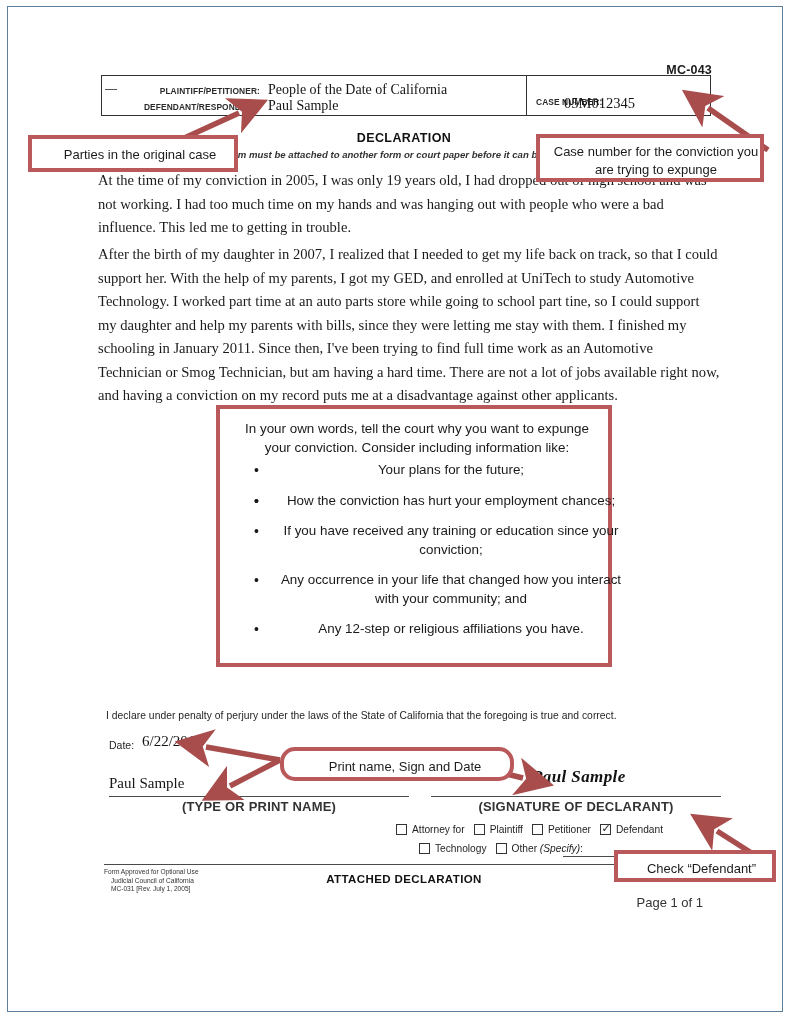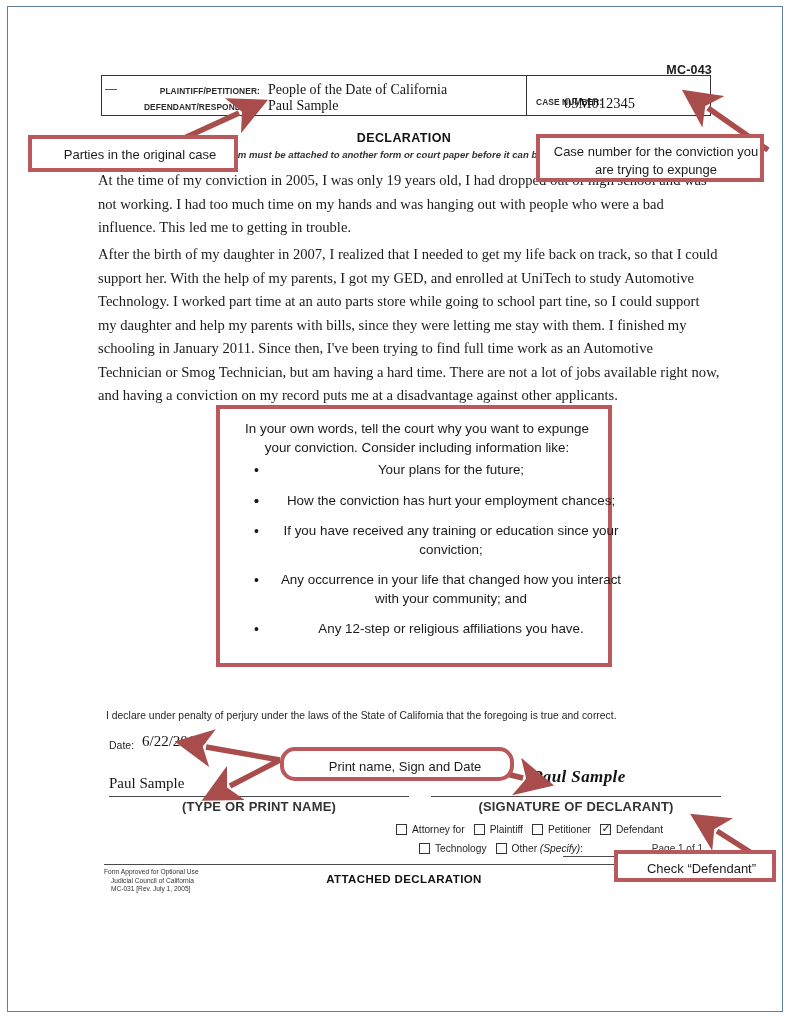--- a/index.html
+++ b/index.html
@@ -399,22 +399,22 @@
     width: 792px;
     text-align: center;
     font-size: 11.5px;
     font-weight: bold;
     letter-spacing: 0.4px;
     color: #111;
   }
   .footer-page {
     position: absolute;
     right: 79px;
-    top: 836px;
-    font-size: 10px;
+    top: 888px;
+    font-size: 13px;
     color: #333;
   }
 </style>
 </head>
 <body>
 
 <div id="page">
   <div id="page-frame">
 
     <div class="form-id">MC-043</div>

